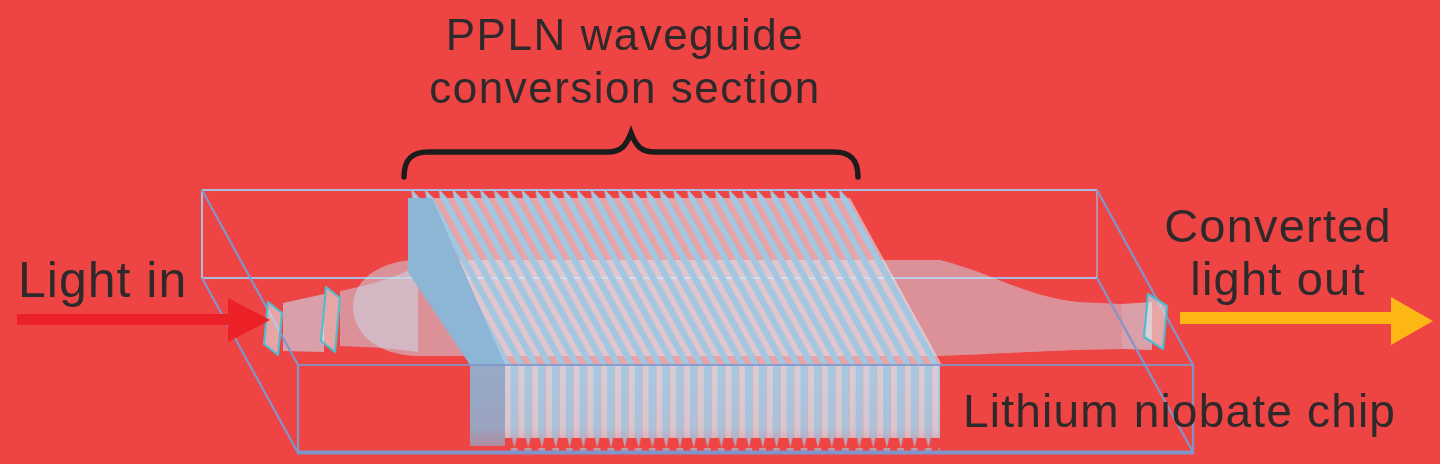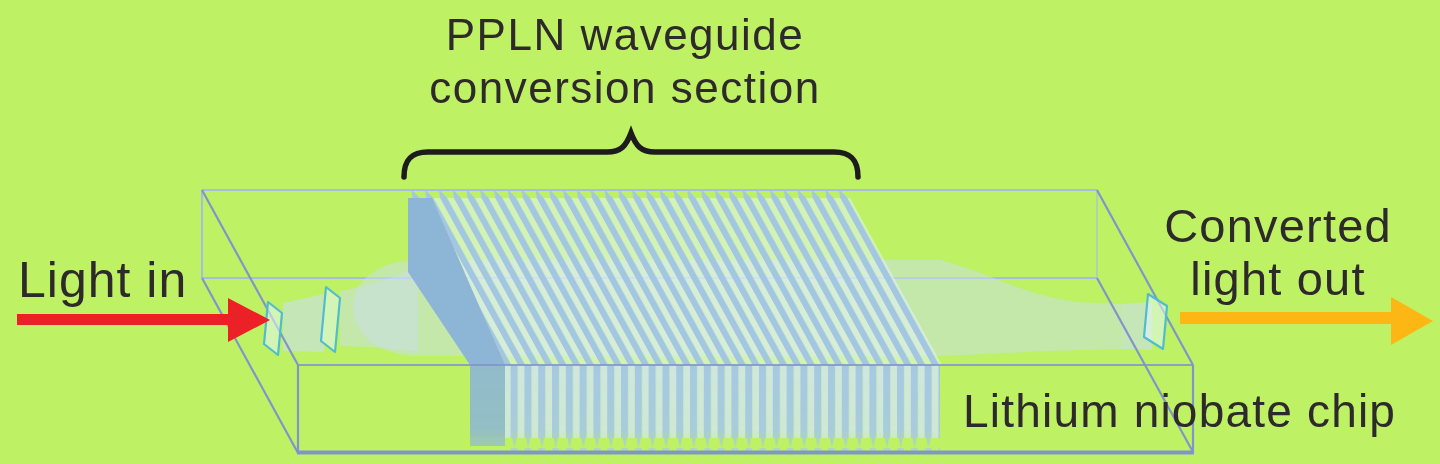--- a/index.html
+++ b/index.html
@@ -1,16 +1,16 @@
 <!DOCTYPE html>
 <html><head>
 <meta charset="utf-8">
 <style>
   html,body{margin:0;padding:0;background:#ffffff;}
-  .stage{position:relative;width:1440px;height:464px;background:#bef264;overflow:hidden;
+  .stage{position:relative;width:1440px;height:464px;background:#ef4444;overflow:hidden;
          font-family:"Liberation Sans", sans-serif;}
   svg{display:block;}
   text{fill:#2e2a2b;}
   .title-text{font-size:44px;letter-spacing:1.5px;}
   .label-text{font-size:50px;letter-spacing:1px;}
   .conv-text{font-size:47px;letter-spacing:1.2px;}
   .chip-text{font-size:46px;letter-spacing:1.2px;}
 </style>
 </head>
 <body>

